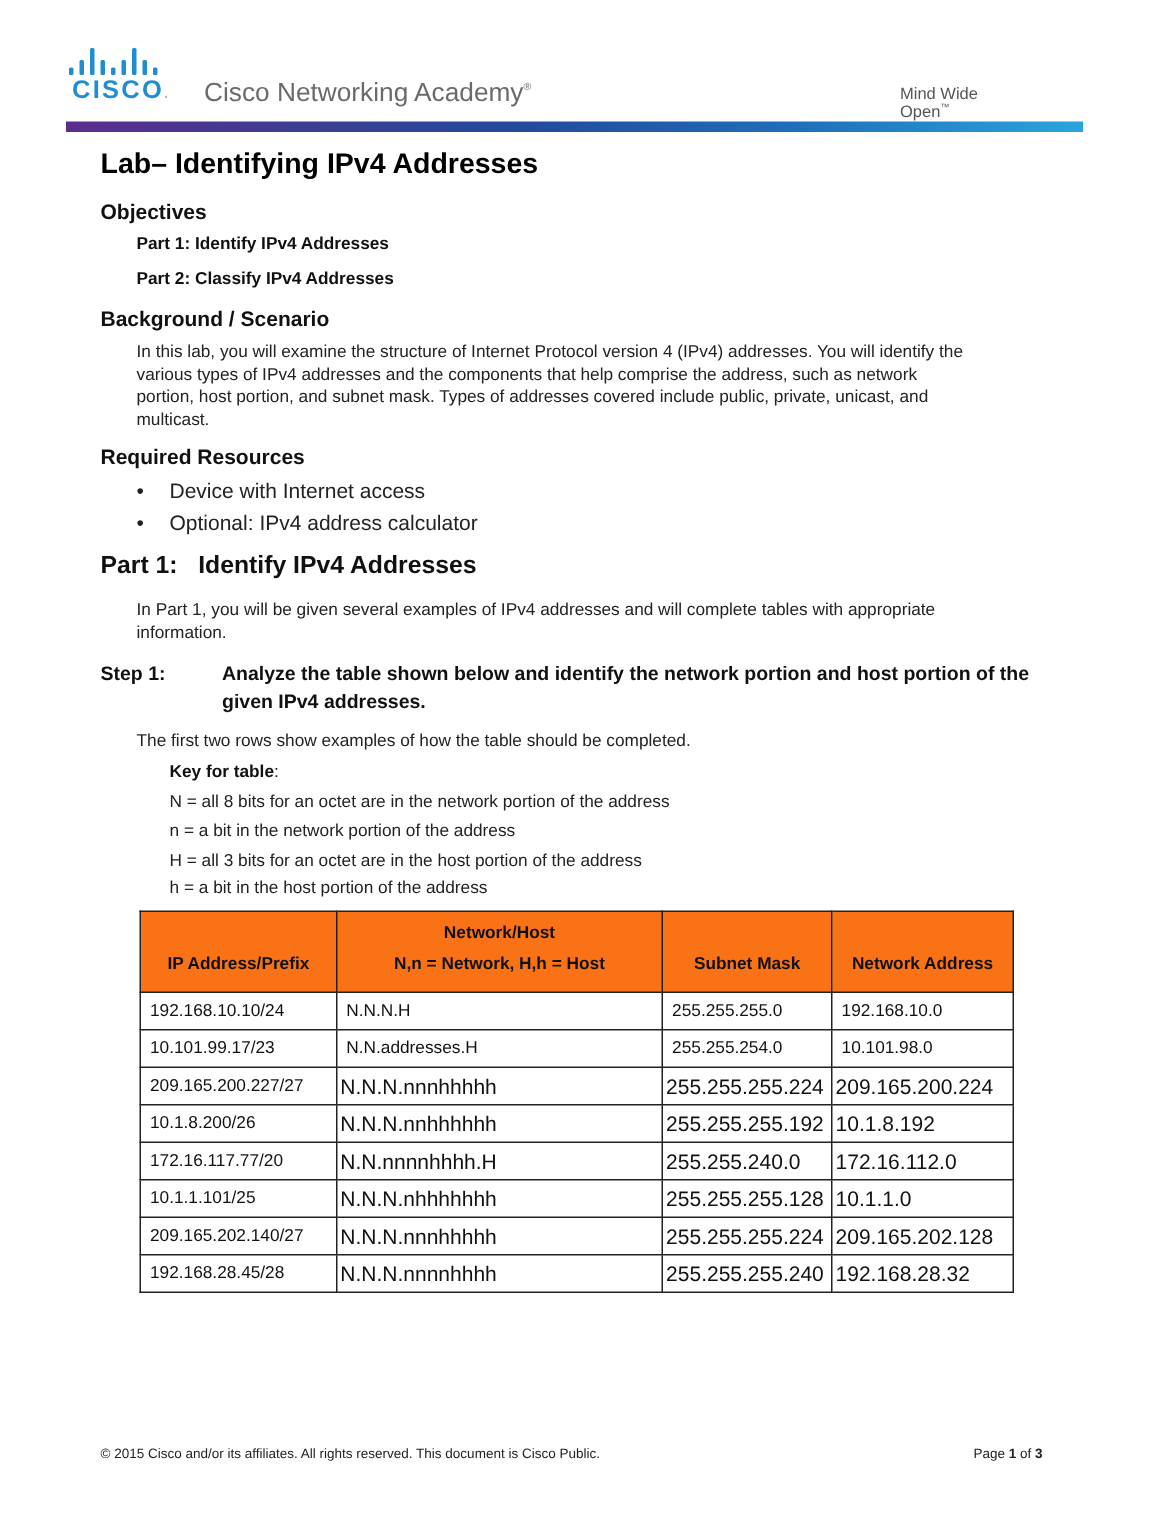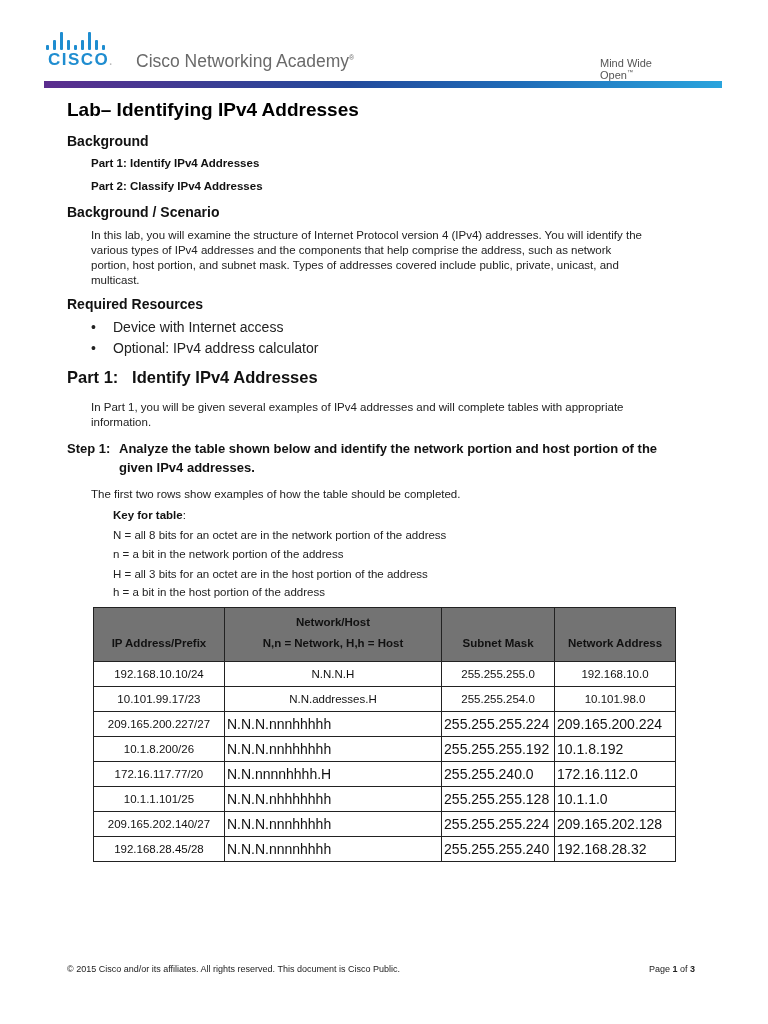--- a/index.html
+++ b/index.html
@@ -20,28 +20,28 @@
 
     .title { position: absolute; left: 67px; top: 99px; font-size: 19px; font-weight: bold; color: #000; }
     .h2 { position: absolute; left: 67px; font-size: 14px; font-weight: bold; color: #111; }
     .h1 { position: absolute; left: 67px; font-size: 16.5px; font-weight: bold; color: #111; }
     .obj { position: absolute; left: 91px; font-size: 11.5px; font-weight: bold; color: #111; }
     .para { position: absolute; left: 91px; width: 620px; font-size: 11.5px; line-height: 15px; color: #222; }
     .bullet { position: absolute; left: 91px; font-size: 14px; color: #222; }
     .bullet .dot { display: inline-block; width: 22px; }
     .step { position: absolute; left: 67px; width: 650px; font-size: 13px; font-weight: bold; line-height: 19px; color: #111; }
     .step-label { position: absolute; left: 0; top: 0; }
-    .step-text { margin-left: 52px; display: block; }
+    .step-text { margin-left: 81px; display: block; }
     .key-title { position: absolute; left: 113px; font-size: 11.5px; font-weight: bold; color: #111; }
     .key-title .colon { font-weight: normal; }
     .key-line { position: absolute; left: 113px; font-size: 11.5px; color: #222; }
 
     table.ip { position: absolute; left: 93px; top: 607px; width: 583px; border-collapse: collapse; }
-    table.ip th, table.ip td { border: 1px solid #222; text-align: center; }
-    table.ip th { background: #737373; font-size: 11.5px; font-weight: bold; color: #111; vertical-align: bottom; padding: 4px 6px 7px; text-align: center; height: 50px; }
+    table.ip th, table.ip td { border: 1px solid #222; }
+    table.ip th { background: #f97316; font-size: 11.5px; font-weight: bold; color: #111; vertical-align: bottom; padding: 4px 6px 7px; text-align: center; height: 50px; }
     table.ip th .th-line { display: block; line-height: 21px; }
     table.ip td { font-size: 11.5px; height: 25px; padding: 0 6px; color: #111; }
     table.ip td.big { font-size: 14px; text-align: left; padding: 0 2px; }
     col.c1 { width: 131px; } col.c2 { width: 218px; } col.c3 { width: 113px; } col.c4 { width: 121px; }
 
     .footer-left { position: absolute; left: 67px; top: 964px; font-size: 9px; color: #222; }
     .footer-right { position: absolute; left: 649px; top: 964px; font-size: 9px; color: #222; text-align: right; }
     .footer-right b { font-weight: bold; }
   </style>
 </head>
@@ -60,21 +60,21 @@
     <span style="left:56px;height:5px"></span>
   </div>
   <div class="logo-word"><span>CISCO</span><span class="logo-dot">.</span></div>
   <div class="academy"><span>Cisco Networking Academy</span><sup>®</sup></div>
   <div class="tagline"><span>Mind Wide Open</span><sup>™</sup></div>
   <div class="brand-bar"></div>
 </div>
 
 <div class="title">Lab– Identifying IPv4 Addresses</div>
 
-<div class="h2" style="top:133px">Background</div>
+<div class="h2" style="top:133px">Objectives</div>
 <div class="obj" style="top:157px">Part 1: Identify IPv4 Addresses</div>
 <div class="obj" style="top:180px">Part 2: Classify IPv4 Addresses</div>
 
 <div class="h2" style="top:204px">Background / Scenario</div>
 <div class="para" style="top:228px">
   <div>In this lab, you will examine the structure of Internet Protocol version 4 (IPv4) addresses. You will identify the</div>
   <div>various types of IPv4 addresses and the components that help comprise the address, such as network</div>
   <div>portion, host portion, and subnet mask. Types of addresses covered include public, private, unicast, and</div>
   <div>multicast.</div>
 </div>

